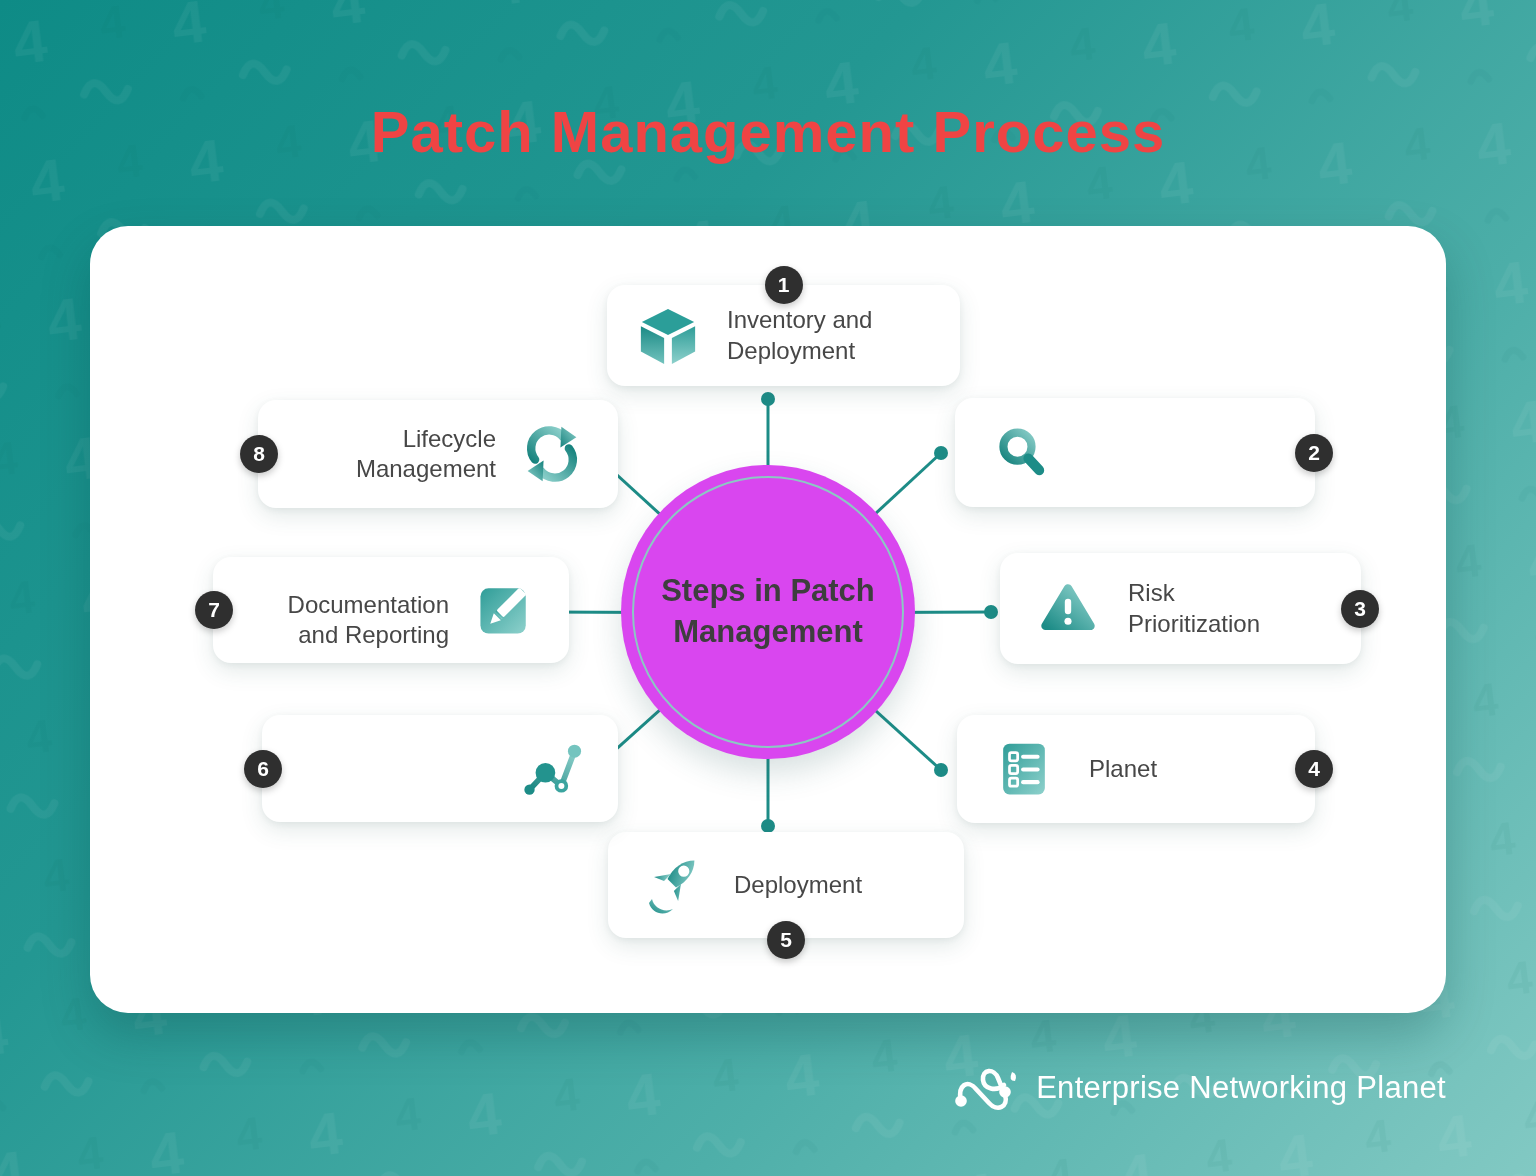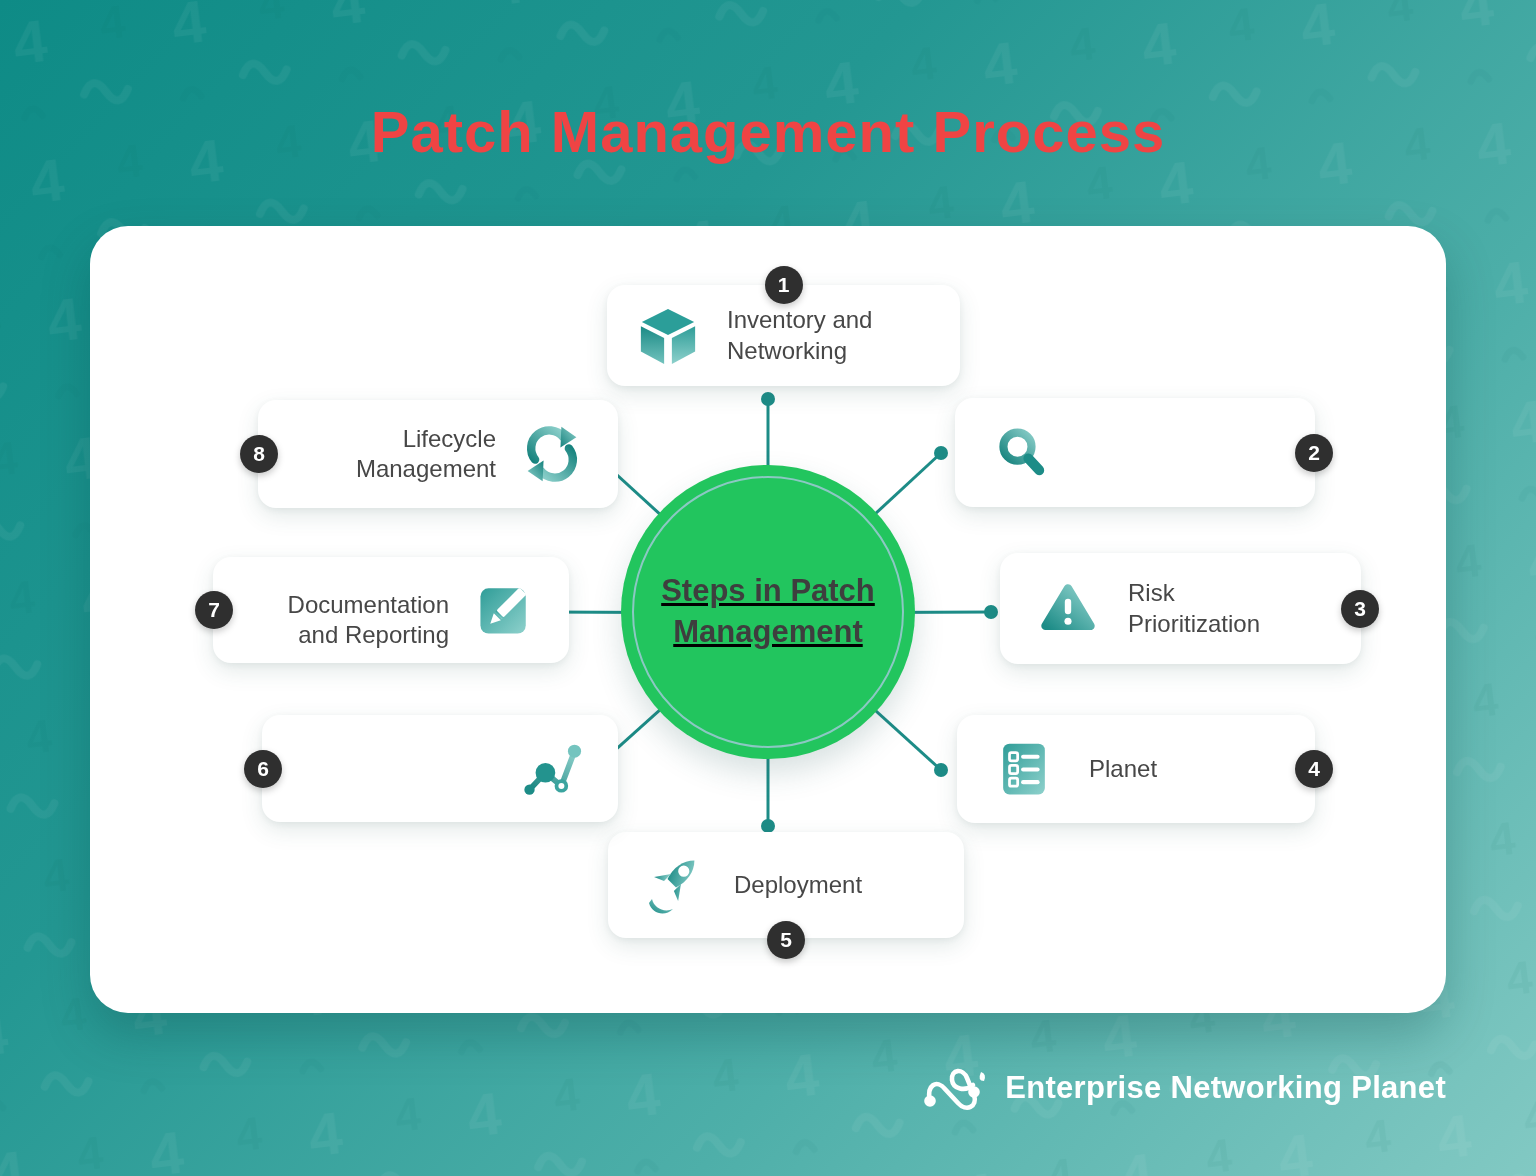--- a/index.html
+++ b/index.html
@@ -16,23 +16,23 @@
   }
   .card{
     position:absolute;left:90px;top:226px;width:1356px;height:787px;
     background:#ffffff;border-radius:38px;
     box-shadow:0 22px 48px rgba(8,70,68,.28);
     z-index:1;
   }
   .lines-svg{position:absolute;left:0;top:0;z-index:2;pointer-events:none;}
   .center-circle{
     position:absolute;left:621px;top:465px;width:294px;height:294px;
-    background:#22c55e;border-radius:50%;z-index:3;
+    background:#d946ef;border-radius:50%;z-index:3;
     box-shadow:0 14px 30px rgba(40,90,88,.18);
-    display:flex;align-items:center;justify-content:center;text-align:center;text-decoration:underline;
+    display:flex;align-items:center;justify-content:center;text-align:center;
   }
   .center-circle::before{
     content:"";position:absolute;inset:11px;border-radius:50%;
     border:2px solid #8cc8c3;
   }
   .center-label{
     width:252px;font-size:31px;line-height:1.32;font-weight:700;color:#3e3e3e;
   }
   .step-box{
     position:absolute;background:#ffffff;border-radius:18px;z-index:3;
@@ -62,21 +62,21 @@
   .b8{left:258px;top:400px;width:324px;height:108px;padding-right:36px;gap:26px;justify-content:flex-end;}
   .b1 .step-label{width:180px;}
   .b2 .step-label{width:165px;}
   .b3 .step-label{width:165px;}
   .b6 .step-label{width:185px;text-align:right;}
   .b7 .step-label{width:185px;text-align:right;margin-top:20px;}
   .b8 .step-label{width:160px;text-align:right;}
   .footer{
     position:absolute;right:90px;top:1062px;display:flex;align-items:center;gap:16px;z-index:2;
   }
-  .footer-text{font-size:31px;font-weight:700;color:#ffffff;letter-spacing:.3px;}
+  .footer-text{font-size:31px;font-weight:400;color:#ffffff;letter-spacing:.3px;}
 </style>
 </head>
 <body>
 
 <svg class="bgpat" width="1536" height="1176" aria-hidden="true">
   <defs>
     <pattern id="doodle" width="160" height="140" patternUnits="userSpaceOnUse" patternTransform="rotate(-7)">
       <text x="8" y="66" font-size="60" font-weight="700" font-family="Liberation Sans, sans-serif" fill="#ffffff" opacity="0.05">4</text>
       <path d="M72 104 q11 -20 22 0 q11 20 22 0" stroke="#ffffff" opacity="0.05" stroke-width="8" fill="none" stroke-linecap="round"></path>
       <text x="96" y="52" font-size="46" font-weight="700" font-family="Liberation Sans, sans-serif" fill="#045f5a" opacity="0.06">4</text>
@@ -129,21 +129,21 @@
         <linearGradient id="gc2" x1="0" y1="0" x2="0" y2="1">
           <stop offset="0" stop-color="#2f9d98"></stop>
             <stop offset="1" stop-color="#8ed1cc"></stop>
         </linearGradient>
       </defs>
       <polygon points="32,4 59,17.5 32,31 5,17.5" fill="#2b9e99"></polygon>
       <polygon points="4,22 28,34 28,61 4,48" fill="url(#gc1)"></polygon>
       <polygon points="60,22 36,34 36,61 60,48" fill="url(#gc2)"></polygon>
     </svg>
   </span>
-  <div class="step-label">Inventory and Networking</div>
+  <div class="step-label">Inventory and Deployment</div>
 </div>
 
 <div class="step-box b2">
   <span class="badge right">2</span>
   <span class="icon">
     <svg width="58" height="58" viewBox="0 0 64 64">
       <defs>
         <linearGradient id="gm" x1="0" y1="1" x2="1" y2="0">
           <stop offset="0" stop-color="#17837e"></stop>
             <stop offset="1" stop-color="#86cbc6"></stop>

